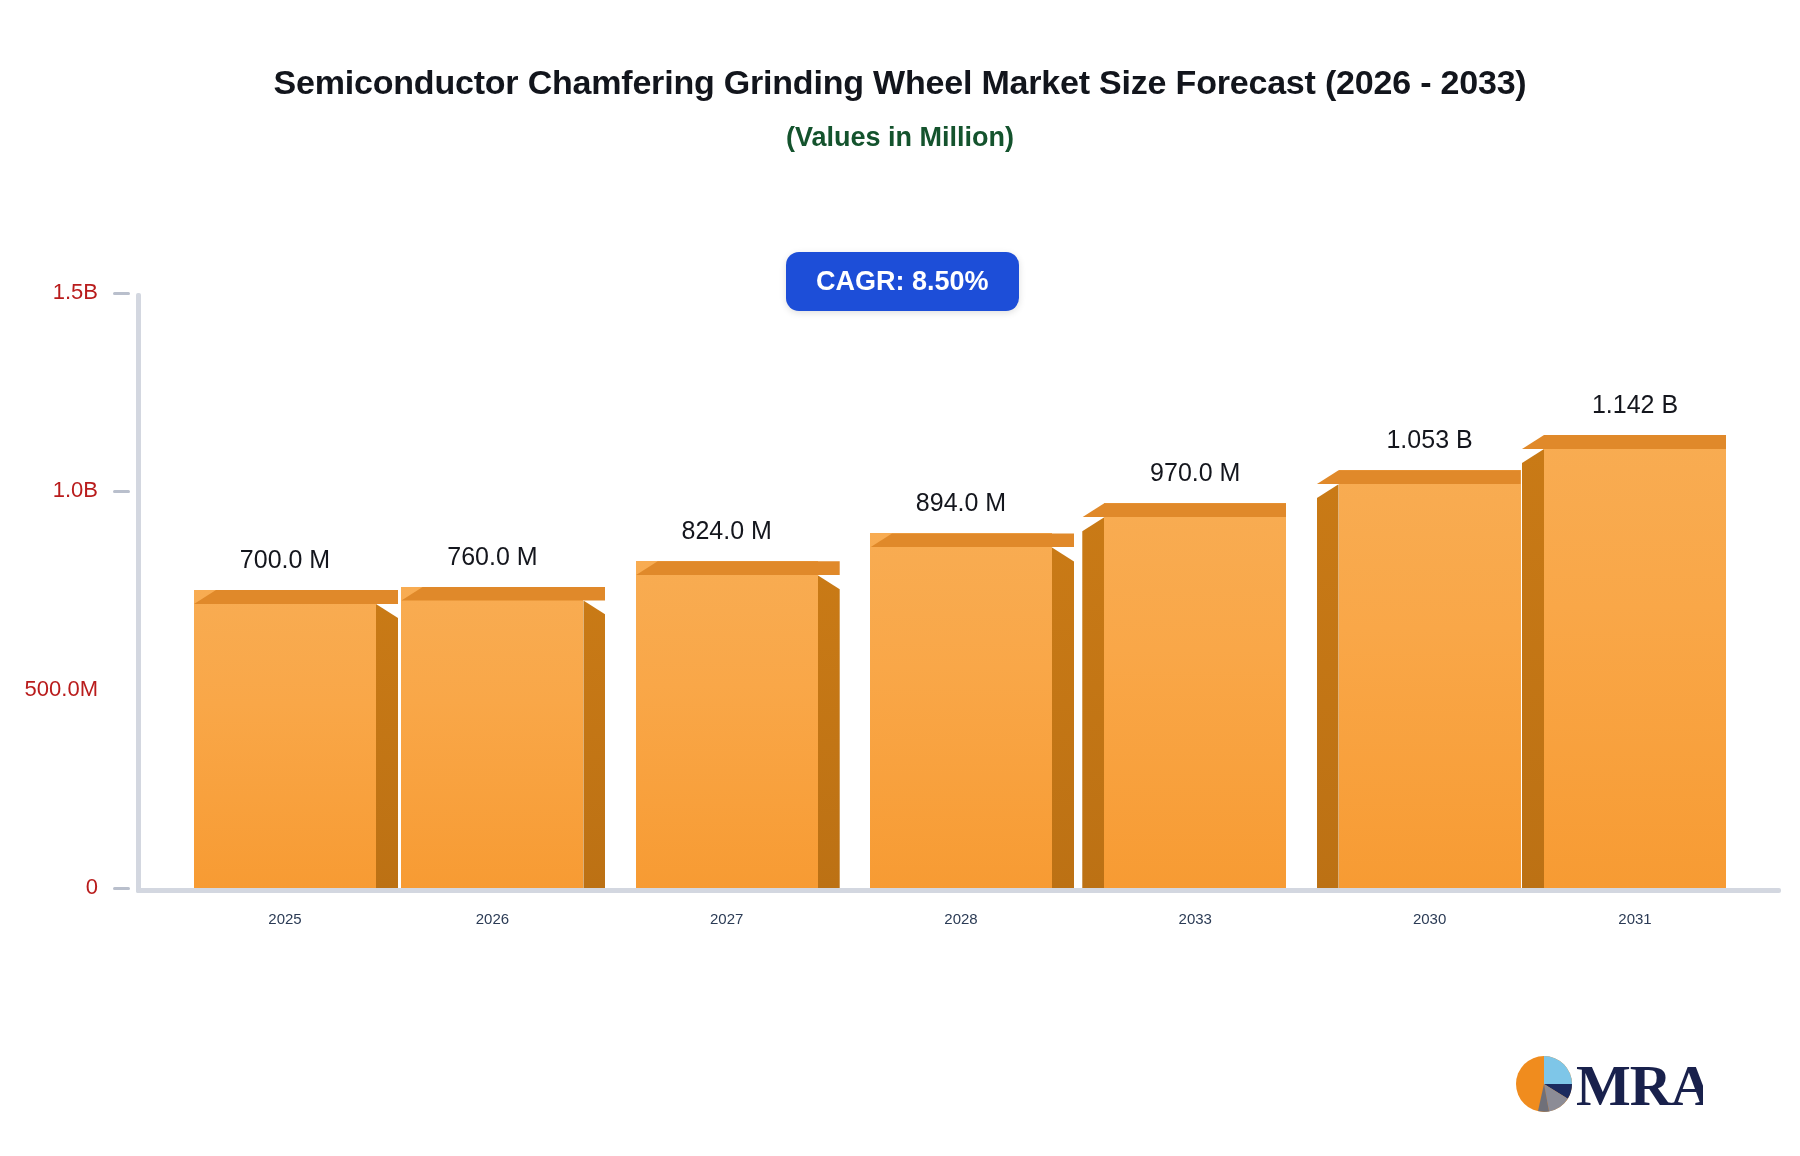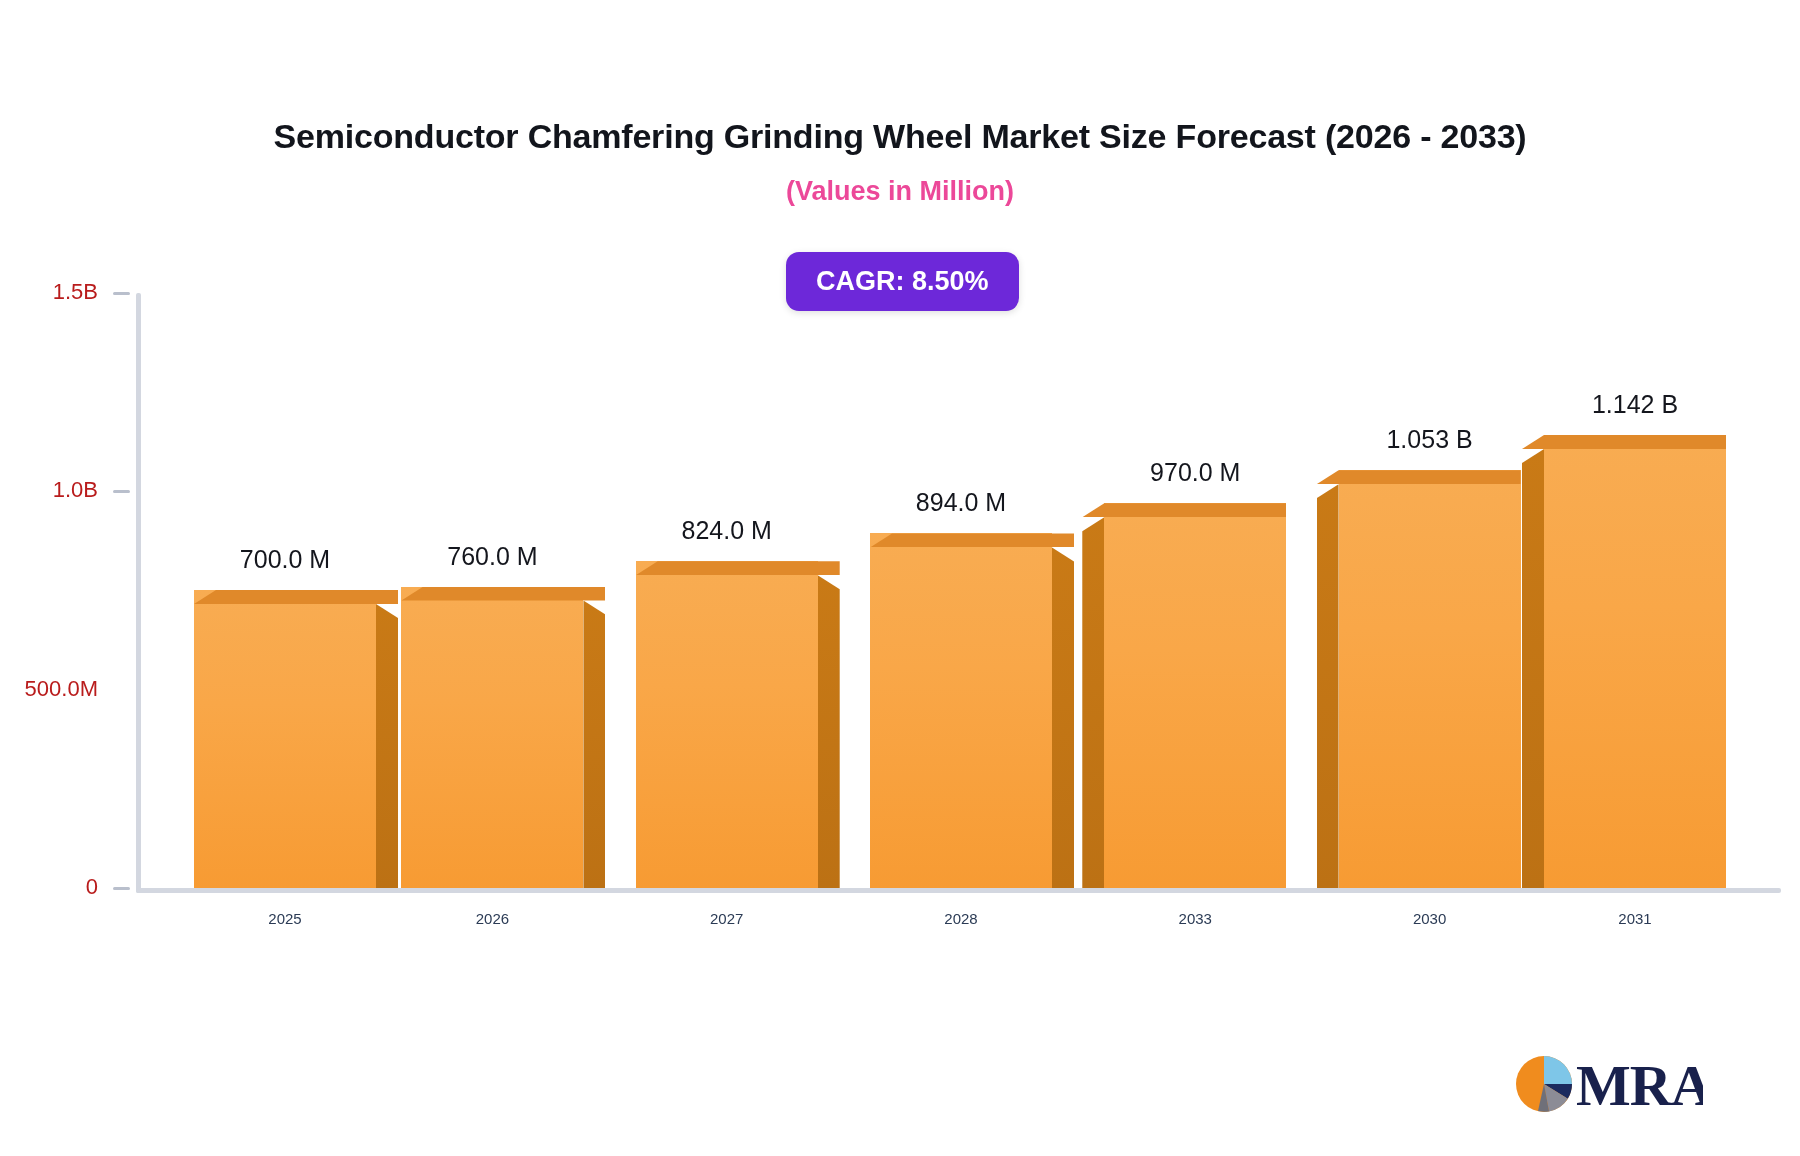--- a/index.html
+++ b/index.html
@@ -19,47 +19,47 @@
   
   #chart-header {
     position: absolute;
     left: 0;
     top: 0;
     width: 1800px;
     text-align: center;
   }
   #chart-title {
     margin: 0;
-    padding-top: 118px;
+    padding-top: 64px;
     font-size: 34px;
     font-weight: bold;
     color: #12151c;
     letter-spacing: -0.2px;
     line-height: 1.1;
   }
   #chart-subtitle {
     margin: 0;
     padding-top: 22px;
     font-size: 27px;
     font-weight: bold;
-    color: #ec4899;
+    color: #14532d;
     line-height: 1.1;
   }
 
   
   #cagr-badge {
     position: absolute;
     left: 786px;
     top: 252px;
     height: 59px;
     padding: 0 30px;
     display: flex;
     align-items: center;
     justify-content: center;
-    background: #6d28d9;
+    background: #1d4ed8;
     border-radius: 13px;
     color: #ffffff;
     font-size: 27px;
     font-weight: bold;
     box-shadow: 0 2px 7px rgba(0,0,0,0.13);
     white-space: nowrap;
   }
 
   
   

